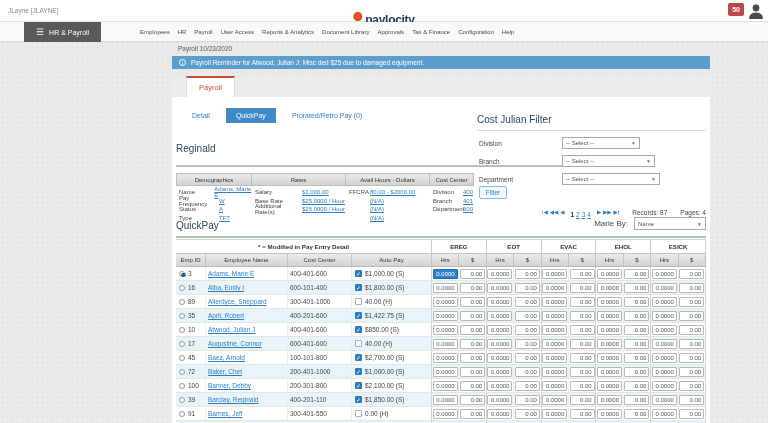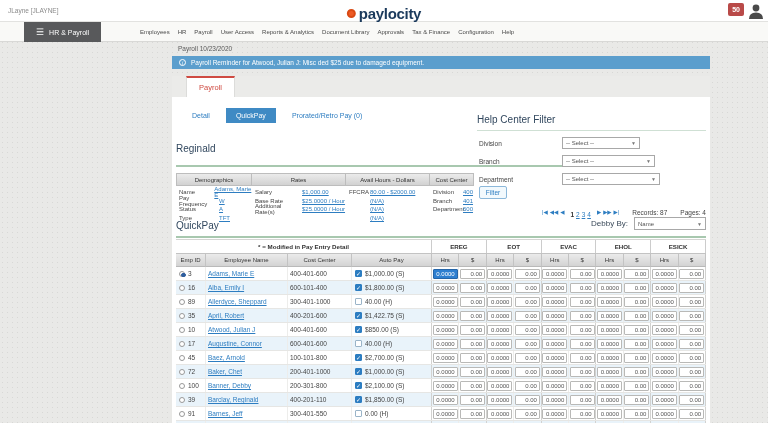--- a/index.html
+++ b/index.html
@@ -10,21 +10,21 @@
     background-size:5px 5px; }
 
   
   .topbar { position:absolute; left:0; top:0; width:768px; height:22px; background:#ffffff;
     border-bottom:1px solid #e2e2e0; z-index:5; }
   .tb-user { position:absolute; left:8px; top:7px; font-size:6.5px; color:#8a8a8a; }
   .tb-logo { position:absolute; left:50%; top:5px; transform:translateX(-50%);
     display:flex; align-items:center; gap:3px; }
   .tb-logo-mark { width:9px; height:9px; border-radius:50%; background:#ee5a24;
     border:2px solid #d94a14; }
-  .tb-logo-text { font-size:15px; font-weight:bold; color:#1b3a5c; letter-spacing:-0.3px; }
+  .tb-logo-text { font-size:12px; font-weight:bold; color:#1b3a5c; letter-spacing:-0.3px;margin-top:8px; }
   .tb-badge { position:absolute; right:24px; top:3px; background:#b94a48; color:#fff;
     font-size:7px; line-height:9px; padding:2px 4px; border-radius:2px; font-weight:bold; }
   .tb-avatar { position:absolute; right:3px; top:2px; width:18px; height:18px; color:#4a4a4a; }
 
   
   .navbar { position:absolute; left:0; top:22px; width:768px; height:20px; background:#f9f9f7;
     border-bottom:1px solid #d8d8d6; z-index:5; }
   .nav-active { position:absolute; left:24px; top:0; height:20px; background:#58595b;
     color:#fff; display:flex; align-items:center; gap:5px; padding:0 12px; font-size:7px; }
   .nav-burger { font-size:9px; line-height:9px; }
@@ -278,21 +278,21 @@
               <span></span>
             </div>
             <div class="sum-row">
               <span class="sum-label" style="width: 33px;"></span>
               <span></span>
             </div>
           </div>
         </div>
     </div>
 
-    <div class="section-heading filter-heading">Help Center Filter</div>
+    <div class="section-heading filter-heading">Cost Julian Filter</div>
     <div class="green-line gl-filter"></div>
     <div id="filter-fields">
         <div class="filter-row" style="top: 40px;">
           <span class="filter-label">Division</span>
           <div class="select" style="width: 78px;">
             <span>-- Select --</span>
             <span class="chev">▼</span>
           </div>
         </div>
         <div class="filter-row" style="top: 58px;">
@@ -322,21 +322,21 @@
       <span class="pag-arrows" id="pag-right">
           <span class="pag-arrow">▶</span>
           <span class="pag-arrow">▶▶</span>
           <span class="pag-arrow">▶|</span>
         </span>
       <span class="pag-info">Records: 87</span>
       <span class="pag-info">Pages: 4</span>
     </div>
 
     <div class="sort-row">
-      <span class="sort-label">Debby By:</span>
+      <span class="sort-label">Marie By:</span>
       <div class="select sort-select">
         <span>Name</span>
         <span class="chev">▼</span>
       </div>
     </div>
 
     <div class="section-heading h-quickpay">QuickPay</div>
     <div class="green-line gl-grid"></div>
 
     <div class="qp-wrap">

